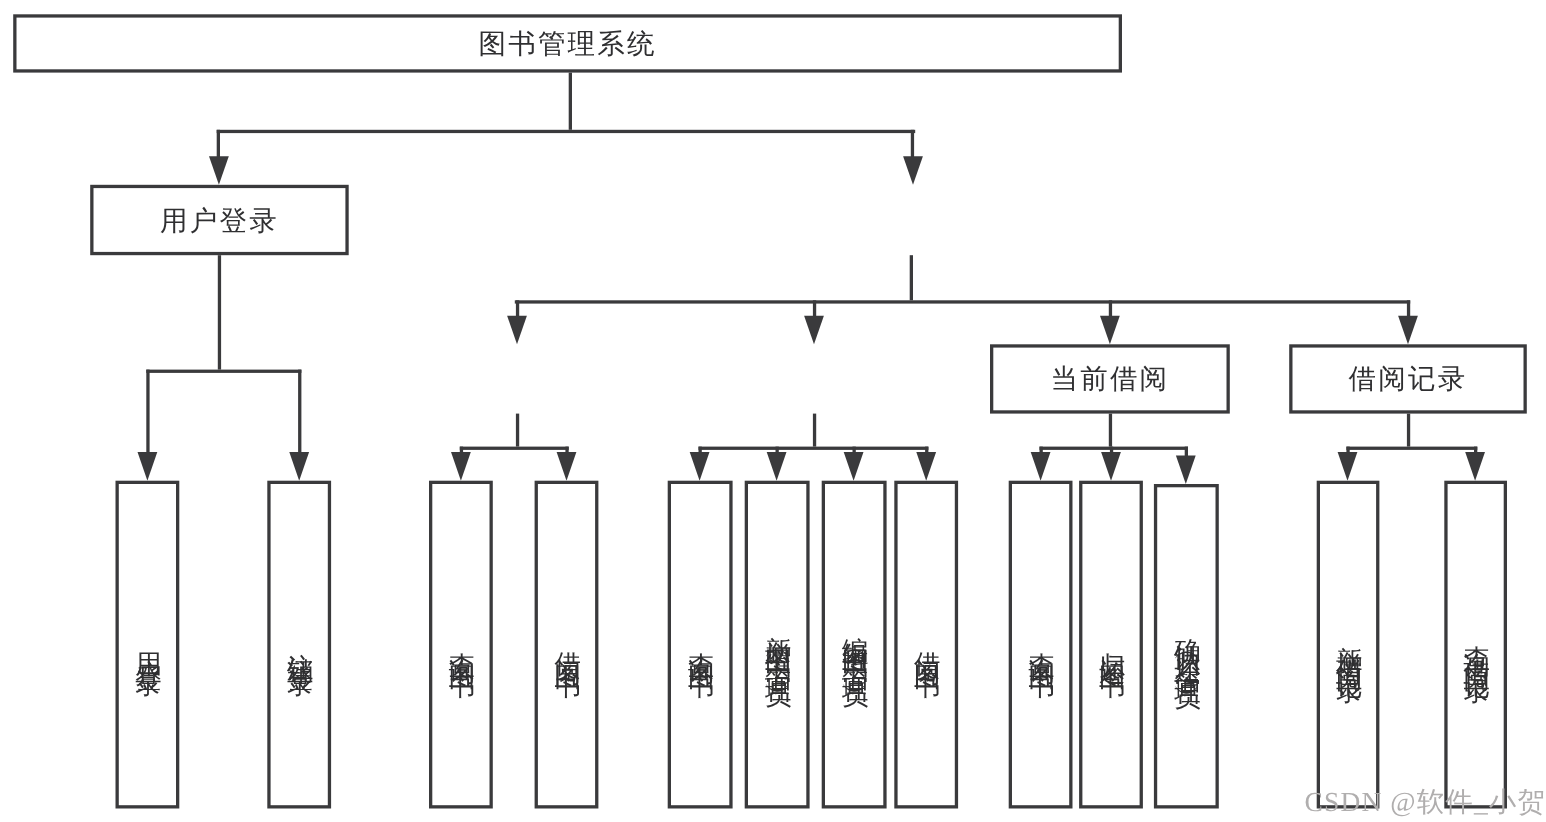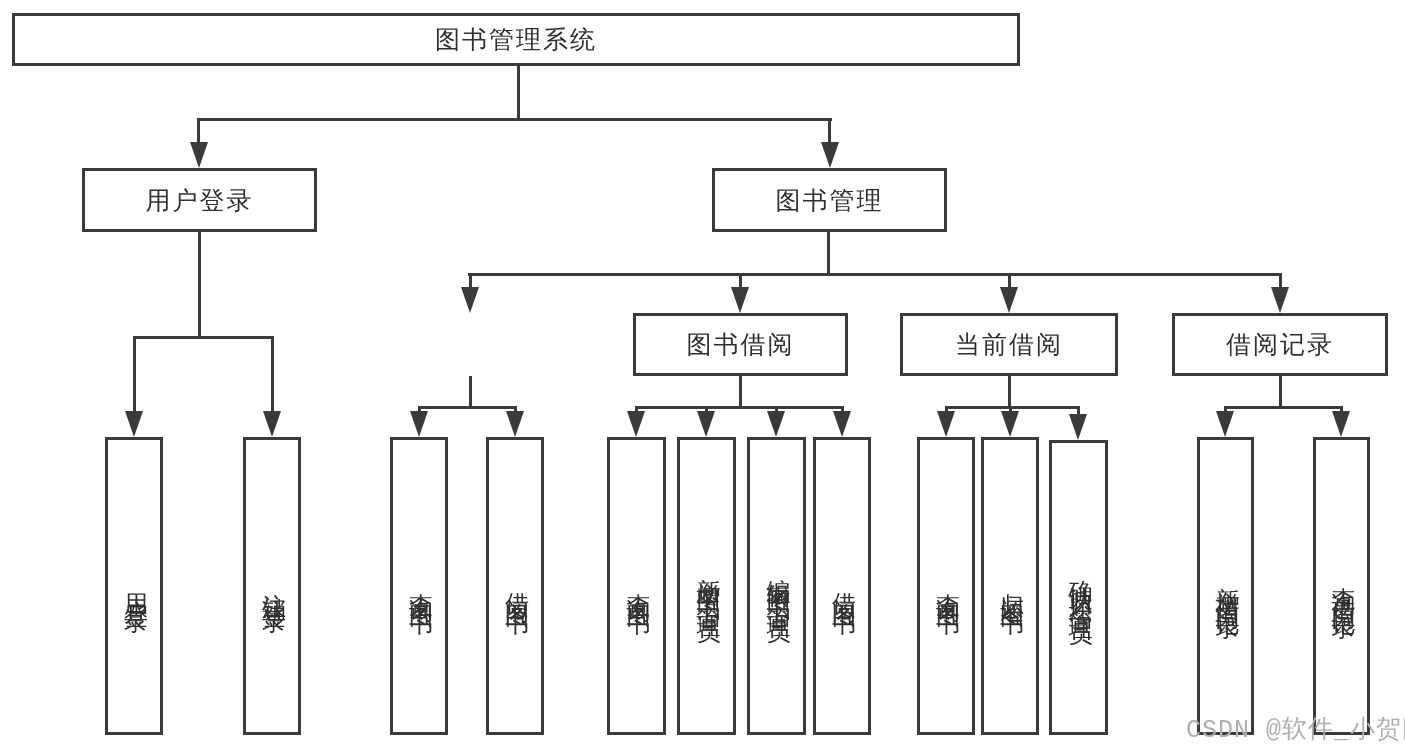--- a/index.html
+++ b/index.html
@@ -1,21 +1,21 @@
 <!DOCTYPE html>
 <html><head>
 <meta charset="utf-8">
 <style>
   html,body{margin:0;padding:0;background:#ffffff;}
   .canvas{
     position:relative;
     width:1405px;height:747px;
     background:#ffffff;
     overflow:hidden;
-    font-family:Liberation Mono, monospace;
+    font-family:Liberation Serif, serif;
   }
   .hbox{
     position:absolute;
     box-sizing:border-box;
     border:3px solid #3a3a3c;
     background:#ffffff;
     display:flex;align-items:center;justify-content:center;
     font-size:25px;color:#2f2f31;letter-spacing:2px;
     white-space:nowrap;
   }
@@ -61,45 +61,39 @@
   <div class="hline" style="left:197px;top:118px;width:635px"></div>
 
   <div class="vline" style="left:197px;top:118px;height:28px"></div>
   <div class="arrow" style="left:190px;top:142px"></div>
   <div class="vline" style="left:828px;top:118px;height:28px"></div>
   <div class="arrow" style="left:821px;top:142px"></div>
 
   <div class="hbox" style="left:82px;top:168px;width:235px;height:64px">
     <span>用户登录</span>
   </div>
-  <div class="hbox" style="left:712px;top:168px;width:235px;height:64px">
-    <span>图书管理</span>
-  </div>
 
   <div class="vline" style="left:198px;top:232px;height:104px"></div>
   <div class="hline" style="left:133px;top:336px;width:141px"></div>
   <div class="vline" style="left:133px;top:336px;height:77px"></div>
   <div class="arrow" style="left:125px;top:411px"></div>
   <div class="vline" style="left:271px;top:336px;height:77px"></div>
   <div class="arrow" style="left:263px;top:411px"></div>
 
   <div class="vline" style="left:827px;top:232px;height:41px"></div>
   <div class="hline" style="left:468px;top:273px;width:814px"></div>
   <div class="vline" style="left:469px;top:273px;height:16px"></div>
   <div class="arrow" style="left:461px;top:287px"></div>
   <div class="vline" style="left:739px;top:273px;height:16px"></div>
   <div class="arrow" style="left:731px;top:287px"></div>
   <div class="vline" style="left:1008px;top:273px;height:16px"></div>
   <div class="arrow" style="left:1000px;top:287px"></div>
   <div class="vline" style="left:1279px;top:273px;height:16px"></div>
   <div class="arrow" style="left:1271px;top:287px"></div>
 
-  <div class="hbox" style="left:633px;top:313px;width:215px;height:63px">
-    <span>图书借阅</span>
-  </div>
   <div class="hbox" style="left:900px;top:313px;width:218px;height:63px">
     <span>当前借阅</span>
   </div>
   <div class="hbox" style="left:1172px;top:313px;width:216px;height:63px">
     <span>借阅记录</span>
   </div>
 
   <div class="vline" style="left:469px;top:376px;height:30px"></div>
   <div class="hline" style="left:418px;top:406px;width:99px"></div>
   <div class="vline" style="left:418px;top:406px;height:8px"></div>

